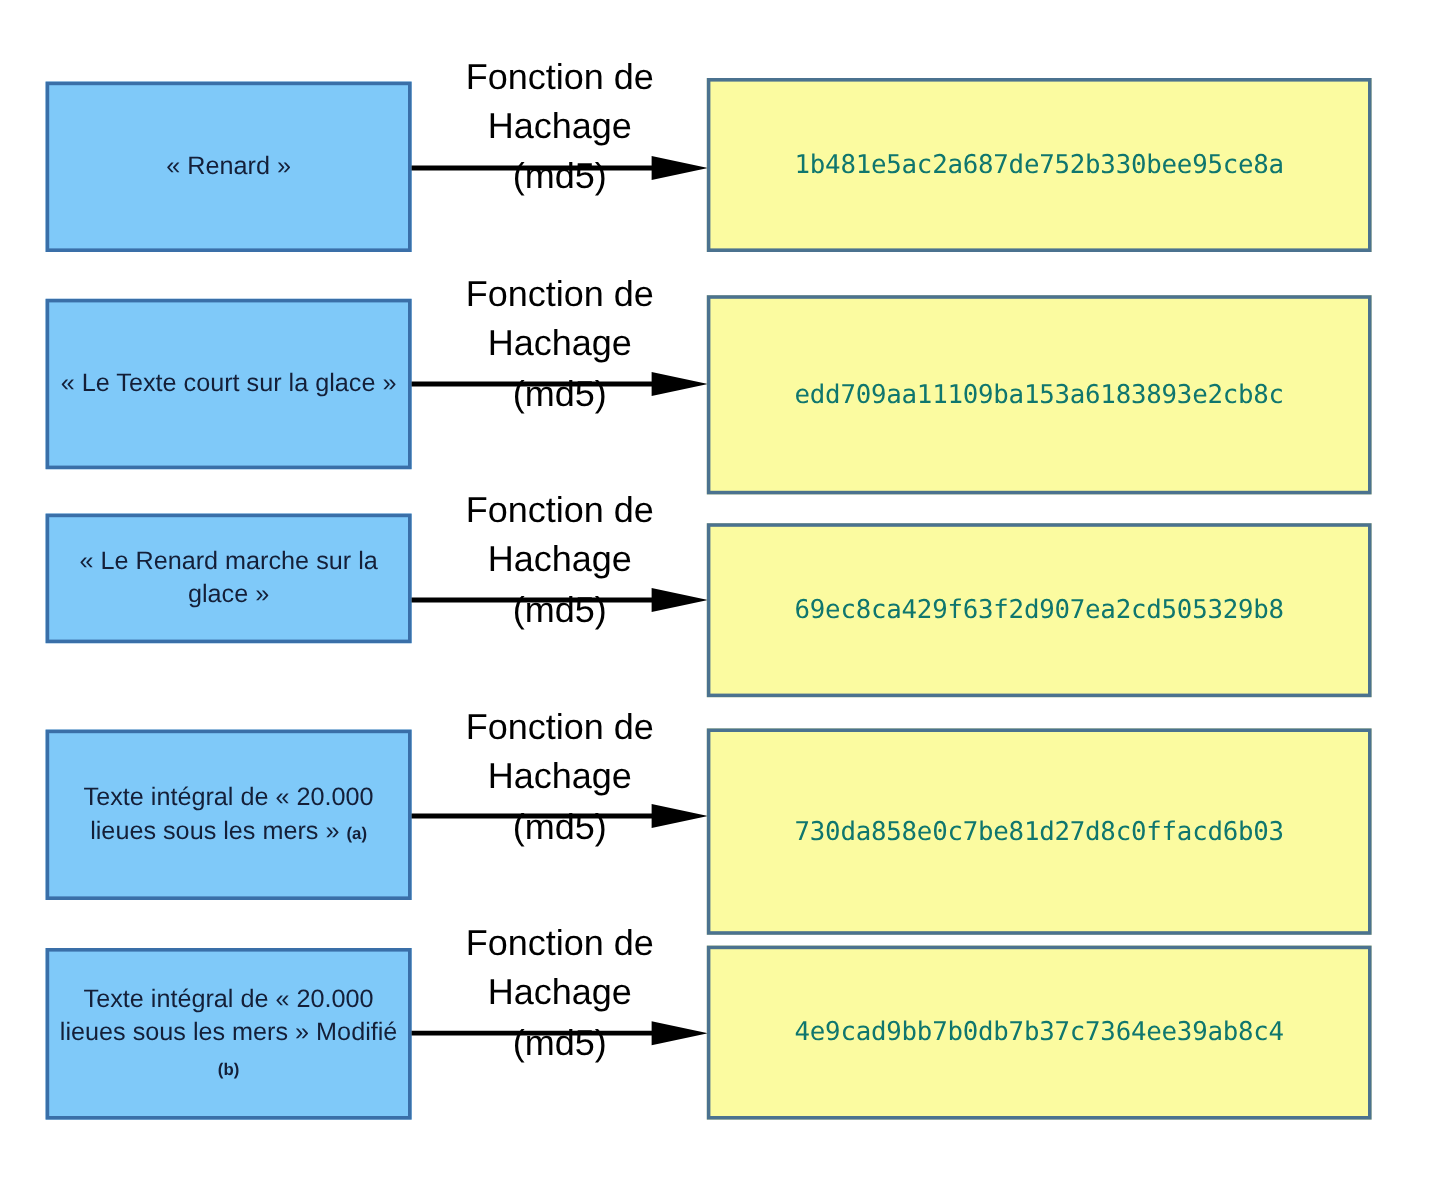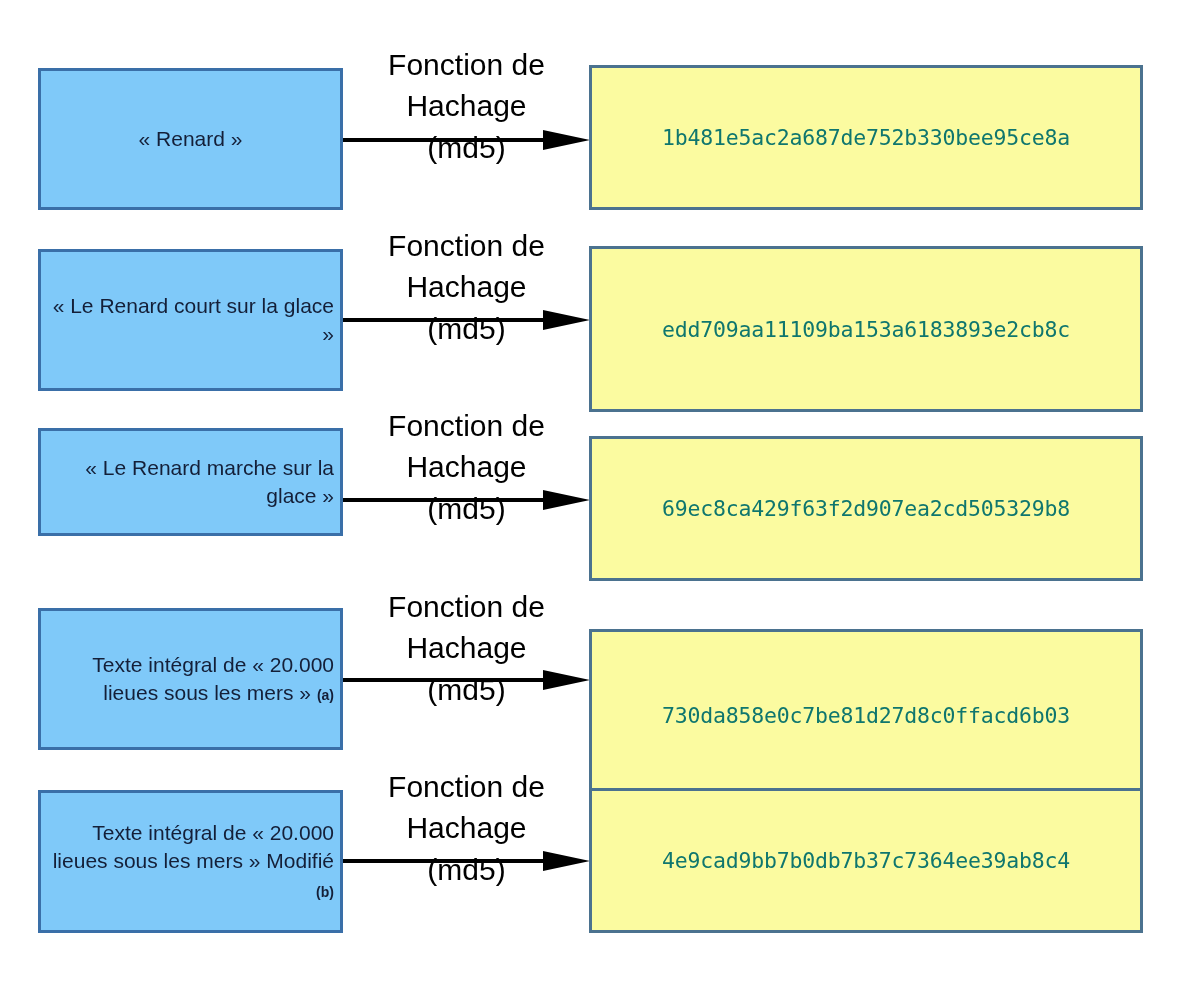--- a/index.html
+++ b/index.html
@@ -33,21 +33,21 @@
   .input-box {
     position: absolute;
     left: 38px;
     width: 305px;
     box-sizing: border-box;
     background: #7FC9F9;
     border: 3px solid #3A6FA8;
     display: flex;
     align-items: center;
     justify-content: center;
-    text-align: right;
+    text-align: center;
     color: #141F38;
     font-size: 21px;
     line-height: 1.35;
     padding: 4px 6px;
   }
   .input-box .txt { display: block; }
   .input-box .marker {
     font-size: 14px;
     font-weight: bold;
     vertical-align: baseline;
@@ -117,21 +117,21 @@
       </svg>
     </div>
 
     <div class="output-box" style="top:65px; height:145px;">
       <span>1b481e5ac2a687de752b330bee95ce8a</span>
     </div>
   </div>
 
   <div class="row" style="top:0">
     <div class="input-box" style="top:249px; height:142px;">
-      <span class="txt">« Le Renard
+      <span class="txt">« Le Texte
 court sur la glace »</span>
     </div>
 
     <div class="arrow-label" style="top:225px;">Fonction de
 Hachage
 (md5)</div>
 
     <div class="arrow" style="top:310px;">
       <svg width="247" height="20" viewBox="0 0 247 20">
         <line x1="0" y1="10" x2="206" y2="10" stroke="#000000" stroke-width="4"></line>
@@ -179,21 +179,21 @@
 Hachage
 (md5)</div>
 
     <div class="arrow" style="top:670px;">
       <svg width="247" height="20" viewBox="0 0 247 20">
         <line x1="0" y1="10" x2="206" y2="10" stroke="#000000" stroke-width="4"></line>
         <polygon points="200,0 247,10 200,20" fill="#000000"></polygon>
       </svg>
     </div>
 
-    <div class="output-box" style="top:629px; height:172px;">
+    <div class="output-box" style="top:607px; height:172px;">
       <span>730da858e0c7be81d27d8c0ffacd6b03</span>
     </div>
   </div>
 
   <div class="row" style="top:0">
     <div class="input-box" style="top:790px; height:143px;">
       <span class="txt">
         <span>Texte intégral de
 « 20.000 lieues sous
 les mers »

